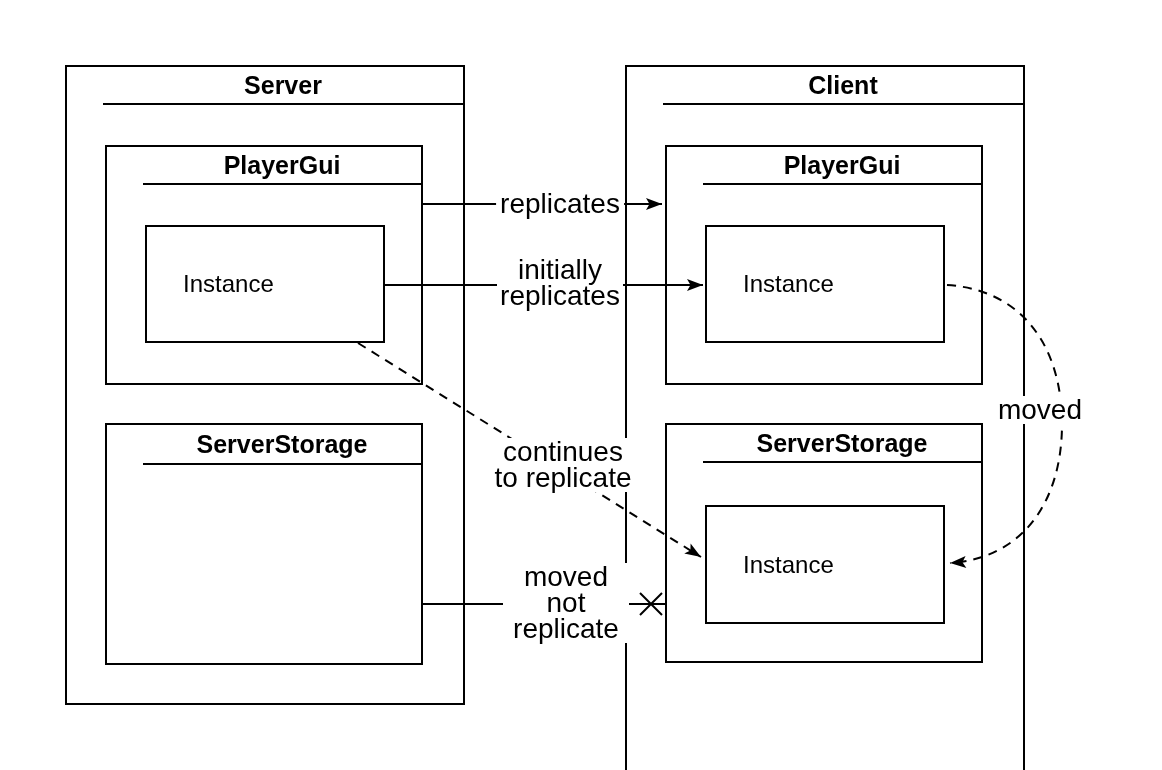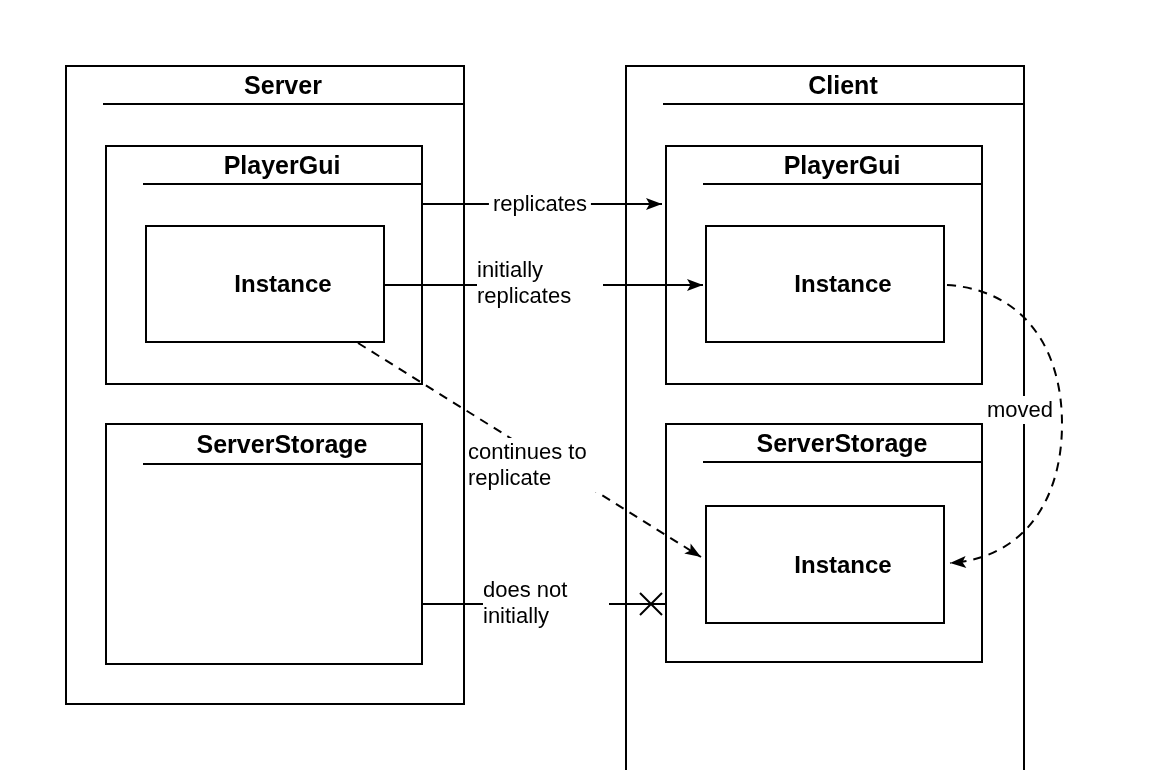--- a/index.html
+++ b/index.html
@@ -22,35 +22,35 @@
     padding-left: 36px;
   }
   .titlebar {
     width: 100%;
     border-bottom: 2px solid #000000;
     display: flex; align-items: center; justify-content: center;
     font-weight: bold; font-size: 25px;
     background: transparent;
   }
   .instance-box {
-    display: flex; align-items: center; justify-content: center;
+    display: flex; align-items: center; justify-content: flex-start;
     font-size: 24px;
-    font-weight: bold;
   }
   svg.connectors {
     position: absolute; left: 0; top: 0;
     pointer-events: none;
   }
   .edge-label {
     position: absolute;
     transform: translate(-50%, -50%);
     background: #ffffff;
-    font-size: 22px; line-height: 26px;
-    text-align: left;
+    font-size: 28px; line-height: 26px;
+    text-align: center;
     padding: 1px 4px;
+    margin-left: 20px;
   }
   .nowrap { white-space: nowrap; }
   .w120 { width: 126px; padding: 1px 0; }
   .w150 { width: 150px; padding: 1px 0; }
 </style>
 </head>
 <body>
 
 <div class="canvas">
 
@@ -108,17 +108,17 @@
 
     <path d="M947,285 C1025,290 1062,350 1062,424 C1062,499 1025,558 950,563" stroke="#000000" stroke-width="2" fill="none" stroke-dasharray="9 7" marker-end="url(#arrow)"></path>
   </svg>
 
   <div class="edge-label nowrap" style="left:540px; top:204px;">replicates</div>
 
   <div class="edge-label w150" style="left:543px; top:465px;">continues to replicate</div>
 
   <div class="edge-label w120" style="left:540px; top:283px;">initially replicates</div>
 
-  <div class="edge-label w120" style="left:546px; top:603px;">does not initially</div>
+  <div class="edge-label w120" style="left:546px; top:603px;">moved not replicate</div>
 
   <div class="edge-label nowrap" style="left:1020px; top:410px;">moved</div>
 
 </div>
 
 </body></html>

